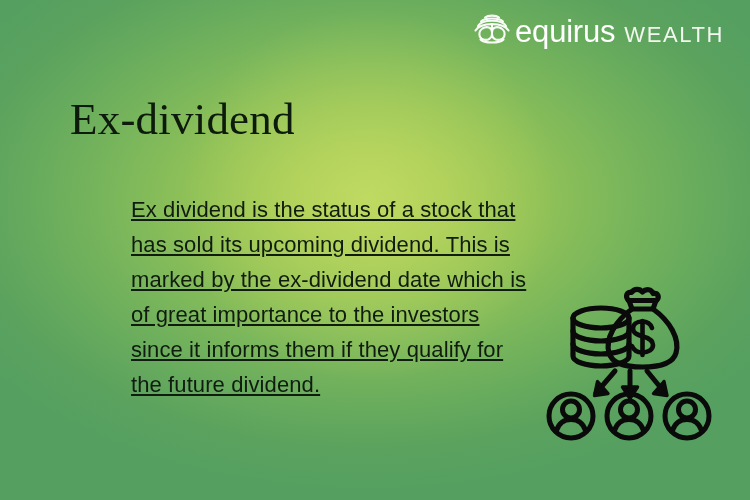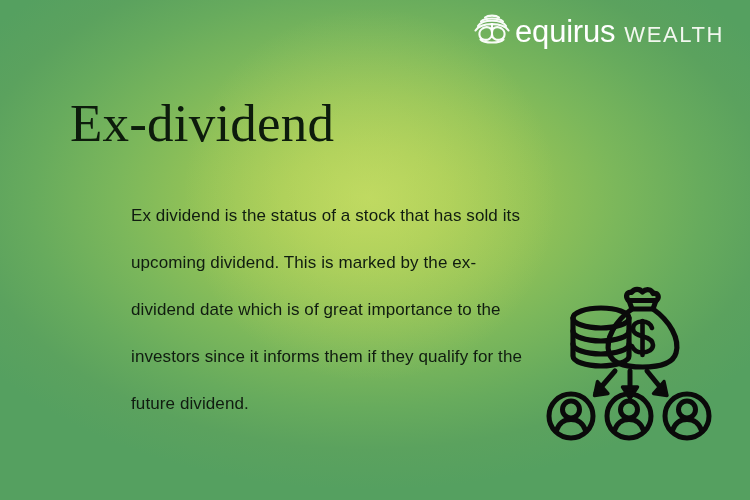--- a/index.html
+++ b/index.html
@@ -69,40 +69,41 @@
   }
 
   
   .headline {
     position: absolute;
     left: 70px;
     top: 96px;
     margin: 0;
     color: #0d1b0c;
     font-family: "Liberation Serif", "DejaVu Serif", serif;
-    font-size: 53px;
+    font-size: 45px;
     font-weight: 400;
     letter-spacing: 0.2px;
     line-height: 1.05;
     z-index: 3;
   }
 
   
   .body-copy {
     position: absolute;
     left: 131px;
     top: 192px;
     width: 400px;
     margin: 0;
     color: #101c10;
-    font-size: 17px;
+    font-size: 22px;
     font-weight: 400;
-    line-height: 47px;
+    line-height: 35px;
     letter-spacing: 0.1px;
     z-index: 3;
+    text-decoration: underline;
   }
 
   
   .illustration {
     position: absolute;
     left: 543px;
     top: 283px;
     width: 172px;
     height: 163px;
     z-index: 2;

